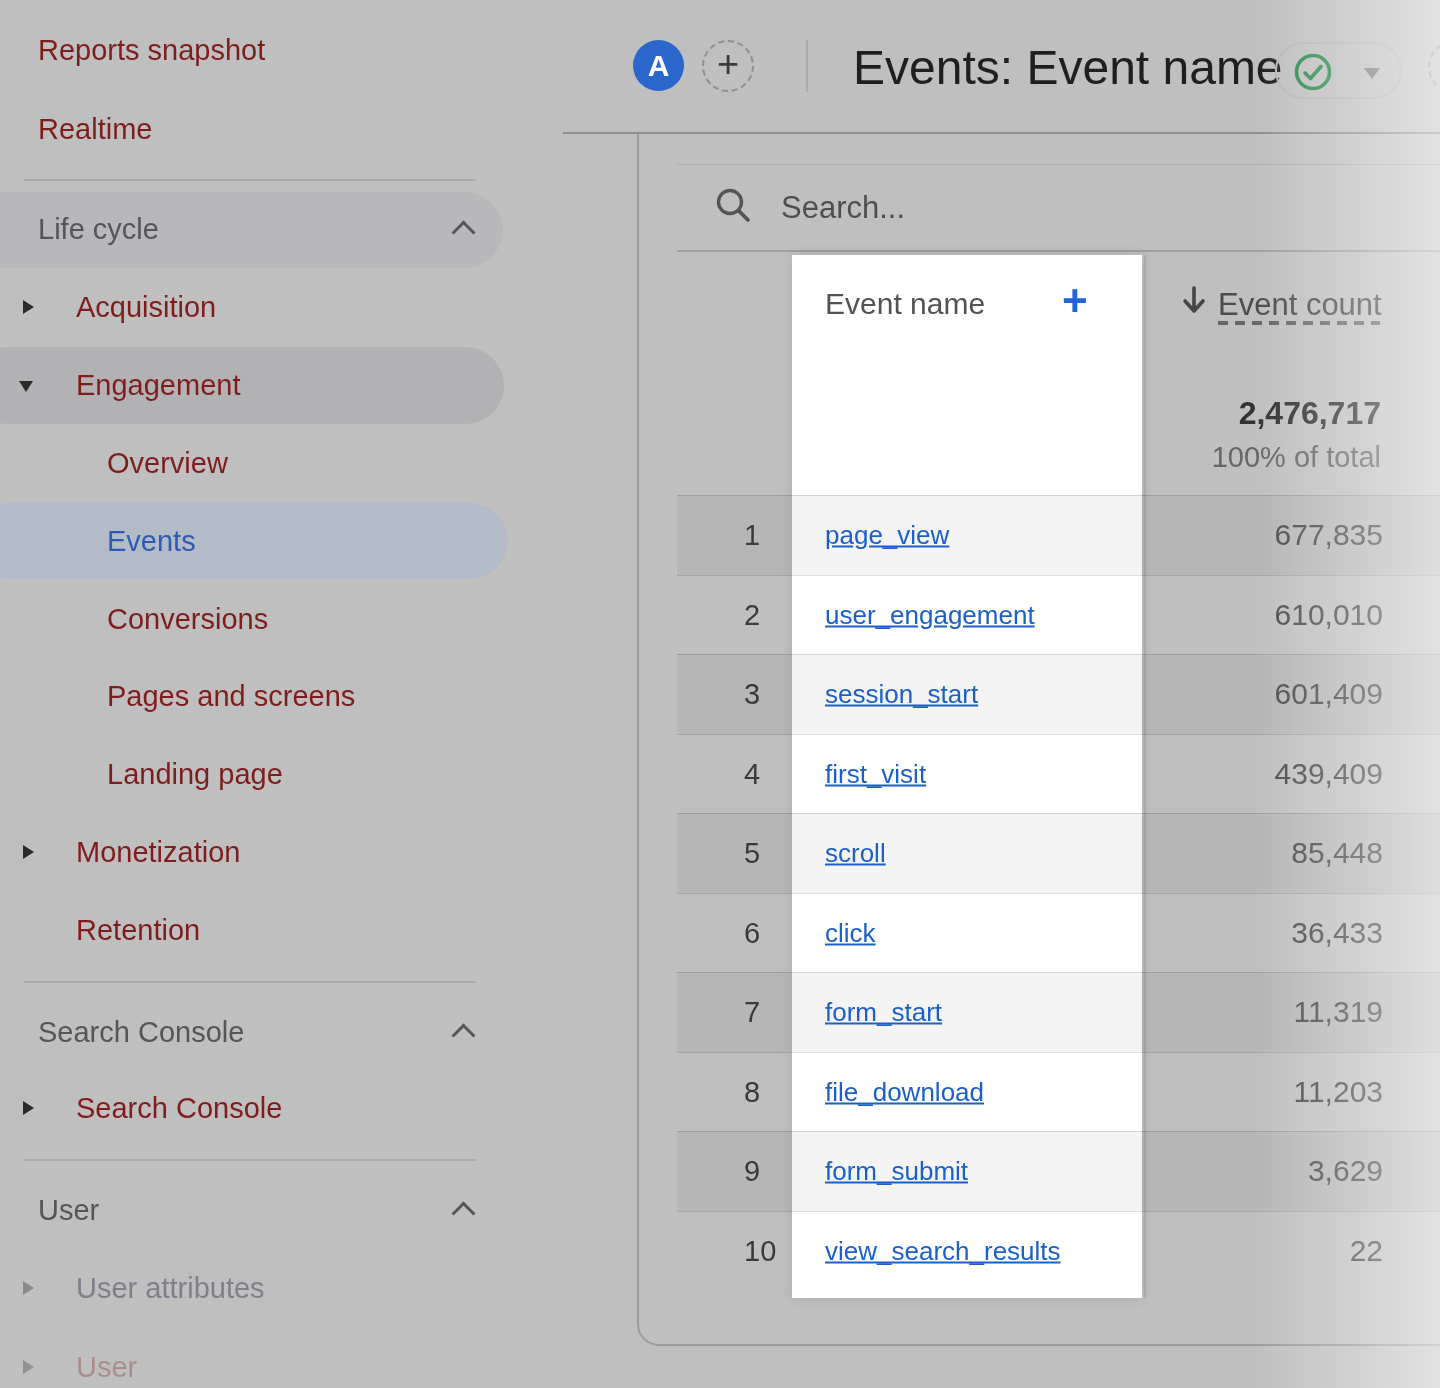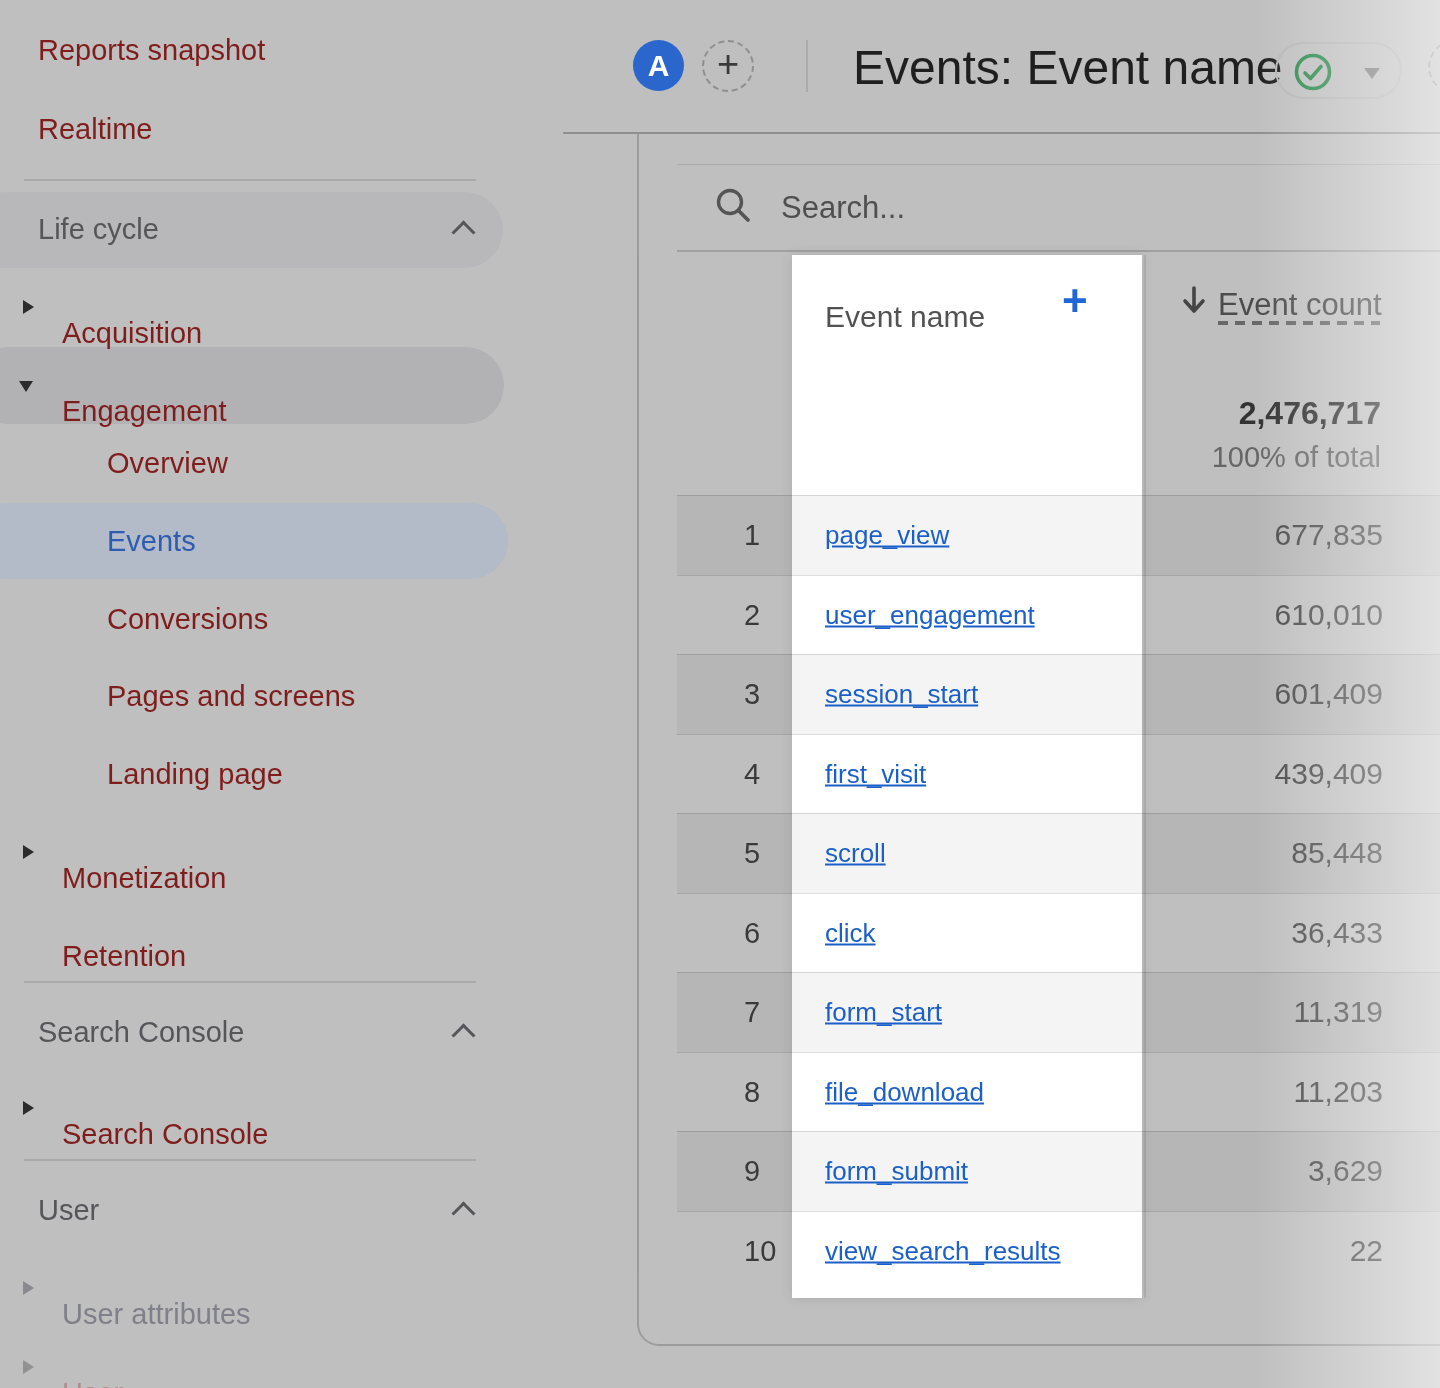--- a/index.html
+++ b/index.html
@@ -7,21 +7,21 @@
          font-family:"Liberation Sans","DejaVu Sans",sans-serif;}
 
   
   .pill{position:absolute;left:-30px;border-radius:40px;z-index:1;}
   #pill-lifecycle{top:192px;height:76px;width:533px;background:#b8b8ba;}
   #pill-engagement{top:347px;height:77px;width:534px;background:#b2b2b5;}
   #pill-events{top:503px;height:76px;width:538px;background:#b3bac8;}
 
   .snav{position:absolute;left:0;width:520px;height:40px;z-index:2;cursor:pointer;}
   .snav .lbl{position:absolute;top:0;height:40px;line-height:40px;font-size:29px;white-space:nowrap;}
-  .lx38{left:38px;} .lx71{left:62px;margin-top:26px;} .lx107{left:107px;}
+  .lx38{left:38px;} .lx71{left:76px;} .lx107{left:107px;}
   .c-dark{color:#7f1d1d;} .c-sec{color:#55555a;} 
   .c-active{color:#2e5cb0;font-weight:500;}
   .c-dis{color:#80808a;}
 
   .tri-r{position:absolute;left:23px;top:13px;width:0;height:0;
          border-left:11px solid #2b2b2b;border-top:7px solid transparent;border-bottom:7px solid transparent;}
   .tri-d{position:absolute;left:19px;top:16px;width:0;height:0;
          border-top:11px solid #2b2b2b;border-left:7px solid transparent;border-right:7px solid transparent;}
   .tri-dis{border-left-color:#8a8a8e;}
   .chev{position:absolute;left:455px;top:15px;width:14px;height:14px;
@@ -56,21 +56,21 @@
         background:transparent;border:none;outline:none;z-index:10;
         font-family:"Liberation Sans","DejaVu Sans",sans-serif;}
   #search-input::placeholder{color:#4f4f4f;opacity:1;}
   #search-botline{position:absolute;left:677px;top:250px;width:763px;height:2px;background:rgba(0,0,0,0.16);}
 
   
   #white-col{position:absolute;left:792px;top:255px;width:350px;height:1043px;background:#ffffff;
         z-index:5;box-shadow:0 0 12px rgba(0,0,0,0.10);}
   #col-divider{position:absolute;left:1144px;top:255px;width:2px;height:1043px;background:rgba(0,0,0,0.08);z-index:6;}
 
-  #name-header{position:absolute;left:825px;top:300px;font-size:30px;color:#525252;z-index:10;}
+  #name-header{position:absolute;left:825px;top:287px;font-size:30px;color:#525252;z-index:10;}
   #add-column{position:absolute;left:1062px;top:276px;font-size:44px;font-weight:600;color:#2166d6;z-index:10;cursor:pointer;}
   #sort-arrow{position:absolute;left:1180px;top:285px;z-index:10;}
   #count-header{position:absolute;left:1218px;top:287px;font-size:31px;font-weight:500;color:#4c4c4c;z-index:10;cursor:pointer;}
   #count-dash{position:absolute;left:1218px;top:321px;width:162px;height:4px;z-index:10;
         background:repeating-linear-gradient(90deg,#686868 0 10px,transparent 10px 17px);}
   #total-count{position:absolute;right:59px;top:395px;font-size:32px;font-weight:700;color:#333;z-index:10;}
   #total-share{position:absolute;right:59px;top:441px;font-size:29px;color:#666;z-index:10;}
 
   .trow{position:absolute;left:677px;width:763px;height:79.5px;border-top:1px solid rgba(0,0,0,0.13);
         box-sizing:border-box;z-index:10;}

